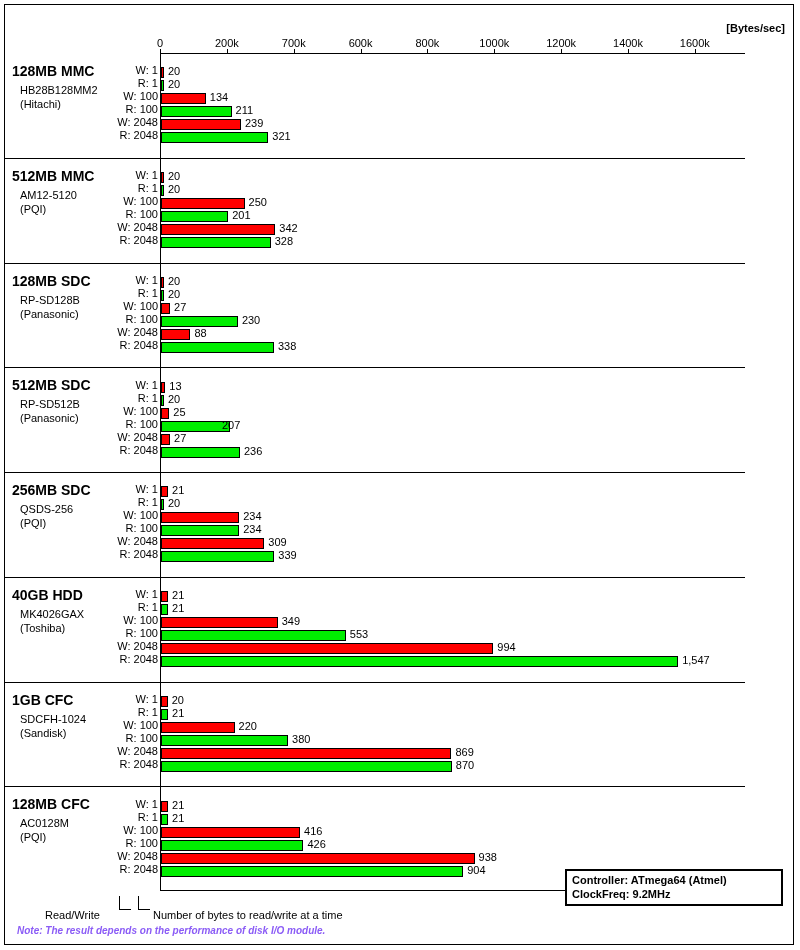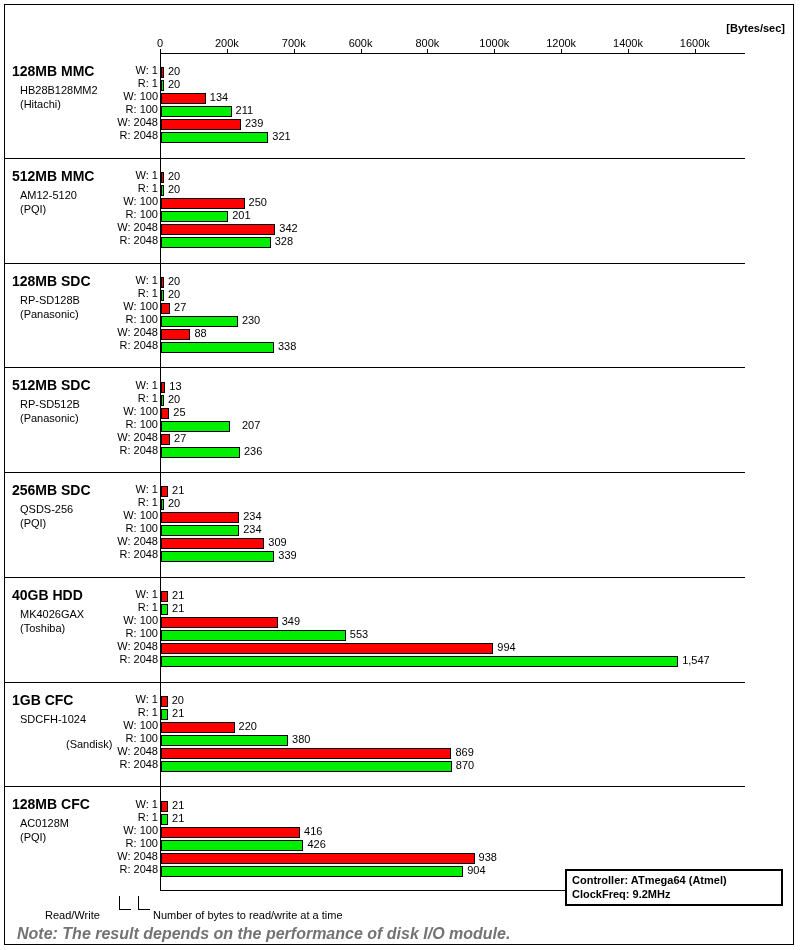--- a/index.html
+++ b/index.html
@@ -190,24 +190,24 @@
     color: #000000;
   }
   .annot-line {
     position: absolute;
     background: #000000;
   }
   #note {
     position: absolute;
     left: 12px;
     top: 920px;
-    font-size: 16px;
+    font-size: 10px;
     font-style: italic;
     font-weight: bold;
-    color: #737373;
+    color: #8b5cf6;
     white-space: nowrap;
   }
 </style>
 </head>
 <body>
 
 <div id="frame">
   <div id="units">[Bytes/sec]</div>
 
   <div id="plot">
@@ -358,21 +358,21 @@
             <div class="bar-label" style="left: 8px;">20</div>
           </div>
           <div class="bar-row" style="top: 40.375px; width: 585px;">
             <div class="row-name">W: 100</div>
             <div class="bar w" style="width: 8.35714px;"></div>
             <div class="bar-label" style="left: 13.3571px;">25</div>
           </div>
           <div class="bar-row" style="top: 53.375px; width: 585px;">
             <div class="row-name">R: 100</div>
             <div class="bar r" style="width: 69.1971px;"></div>
-            <div class="bar-label" style="left: 82px;">207</div>
+            <div class="bar-label" style="left: 62px;">207</div>
           </div>
           <div class="bar-row" style="top: 66.375px; width: 585px;">
             <div class="row-name">W: 2048</div>
             <div class="bar w" style="width: 9.02571px;"></div>
             <div class="bar-label" style="left: 14.0257px;">27</div>
           </div>
           <div class="bar-row" style="top: 79.375px; width: 585px;">
             <div class="row-name">R: 2048</div>
             <div class="bar r" style="width: 78.8914px;"></div>
             <div class="bar-label" style="left: 83.8914px;">236</div>
@@ -447,21 +447,21 @@
           <div class="bar-row" style="top: 79.375px; width: 585px;">
             <div class="row-name">R: 2048</div>
             <div class="bar r" style="width: 517.14px;"></div>
             <div class="bar-label" style="left: 522.14px;">1,547</div>
           </div>
         </div>
         <div class="group" style="top: 628.5px; height: 104.75px;">
           <div class="group-sep"></div>
           <div class="dev-title" style="left: -148px; top: 10px; position: absolute;">1GB CFC</div>
           <div class="dev-model" style="left: -140px; top: 31px; position: absolute;">SDCFH-1024</div>
-          <div class="dev-vendor" style="left: -140px; top: 56px; position: absolute; margin-left: 46px;">(Sandisk)</div>
+          <div class="dev-vendor" style="left: -140px; top: 45px; position: absolute;">(Sandisk)</div>
           <div class="bar-row" style="top: 14.375px; width: 585px;">
             <div class="row-name">W: 1</div>
             <div class="bar w" style="width: 6.68571px;"></div>
             <div class="bar-label" style="left: 11.6857px;">20</div>
           </div>
           <div class="bar-row" style="top: 27.375px; width: 585px;">
             <div class="row-name">R: 1</div>
             <div class="bar r" style="width: 7.02px;"></div>
             <div class="bar-label" style="left: 12.02px;">21</div>
           </div>

